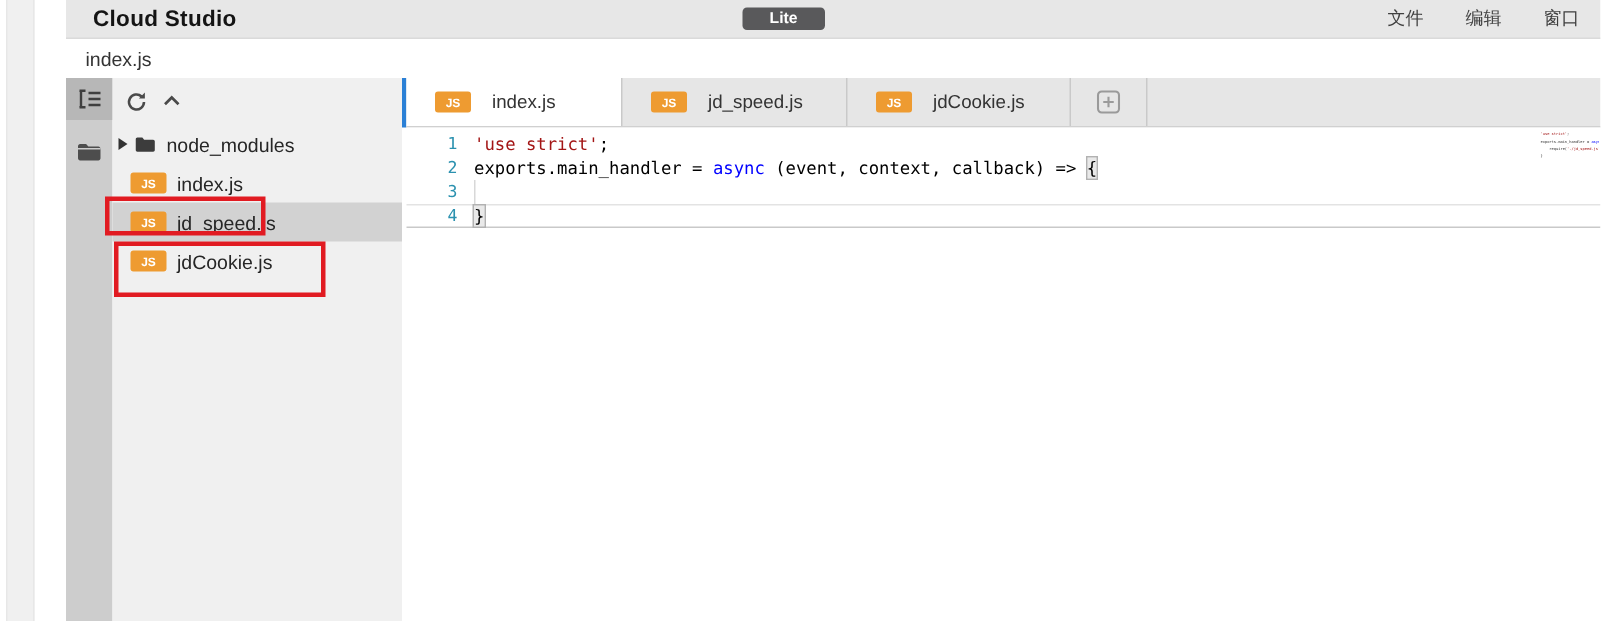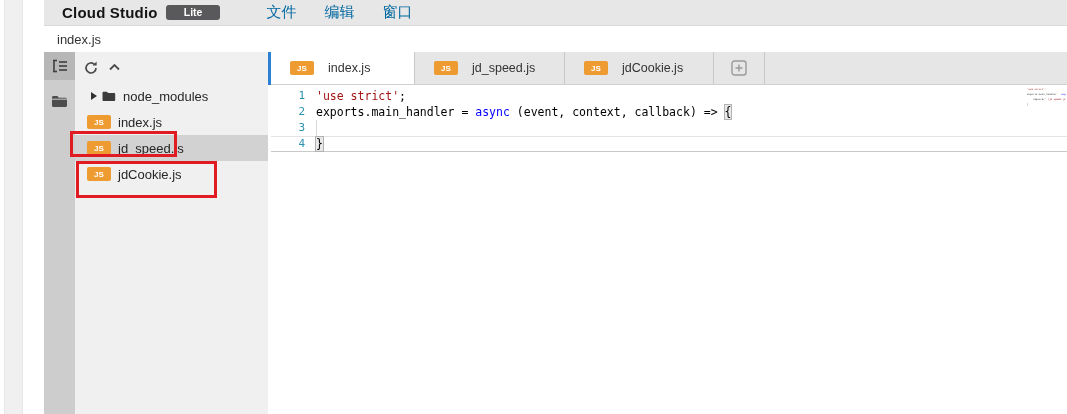--- a/index.html
+++ b/index.html
@@ -6,44 +6,44 @@
   html,body { width:1067px; height:414px; background:#fff; overflow:hidden;
     font-family:"Liberation Sans", sans-serif; position:relative; }
 
   .outer-strip { position:absolute; left:4px; top:0; width:19px; height:414px;
     background:#f0f0f0; border-left:1px solid #e7e7e7; border-right:1px solid #e7e7e7; }
 
   .app { position:absolute; left:44px; top:0; width:1023px; height:414px; background:#fff; }
 
   
   .topbar { height:26px; background:#e7e7e7; border-bottom:1px solid #dadada;
-    display:flex; align-items:center; }
+    display:flex; align-items:center;justify-content:space-between; }
   .brand { font-weight:bold; font-size:15px; color:#141414; margin-left:18px; letter-spacing:.2px; }
   .lite-badge { background:#59595b; color:#fff; font-size:10.5px; font-weight:bold;
     padding:2px 18px; border-radius:3px; margin-left:8px; line-height:1.1; }
   .menubar { display:flex; margin-left:32px; }
-  .menu-item { font-size:15px; color:#0369a1; padding:0 14px; cursor:default; }
+  .menu-item { font-size:12px; color:#404040; padding:0 14px; cursor:default; }
 
   
   .titlerow { height:26px; background:#fff; display:flex; align-items:center;
     font-size:13px; color:#333; padding-left:13px; }
 
   
   .main { position:absolute; top:52px; left:0; right:0; bottom:0; display:flex; }
 
   .activitybar { width:31px; background:#cdcdcd; flex:none; }
   .act-btn { height:28px; display:flex; align-items:center; justify-content:center; }
   .act-btn.sel { background:#b7b7b7; }
   .act-btn.folder-btn { margin-top:7px; }
 
   .explorer { width:193px; background:#f0f0f0; flex:none; position:relative; }
   .exp-header { height:31px; display:flex; align-items:center; padding-left:9px; gap:10px; }
   .tree { font-size:13px; color:#262626; }
   .trow { height:26px; display:flex; align-items:center; padding-left:12px; }
-  .trow.root { padding-left:16px;text-align:center; }
+  .trow.root { padding-left:4px;text-align:center; }
   .trow.selected { background:#d2d2d2; }
   .arrow { width:0; height:0; border-left:6px solid #333; border-top:4px solid transparent;
     border-bottom:4px solid transparent; margin-right:5px; }
   .jsicon { width:24px; height:14px; background:#ee9b31; border-radius:2px; color:#fff;
     font-size:8px; font-weight:bold; display:flex; align-items:center; justify-content:center;
     margin-right:7px; flex:none; }
   .tree-folder { margin-right:7px; display:flex; }
 
   .bluebar { width:3px; height:33px; background:#2b80d6; flex:none; }
 

